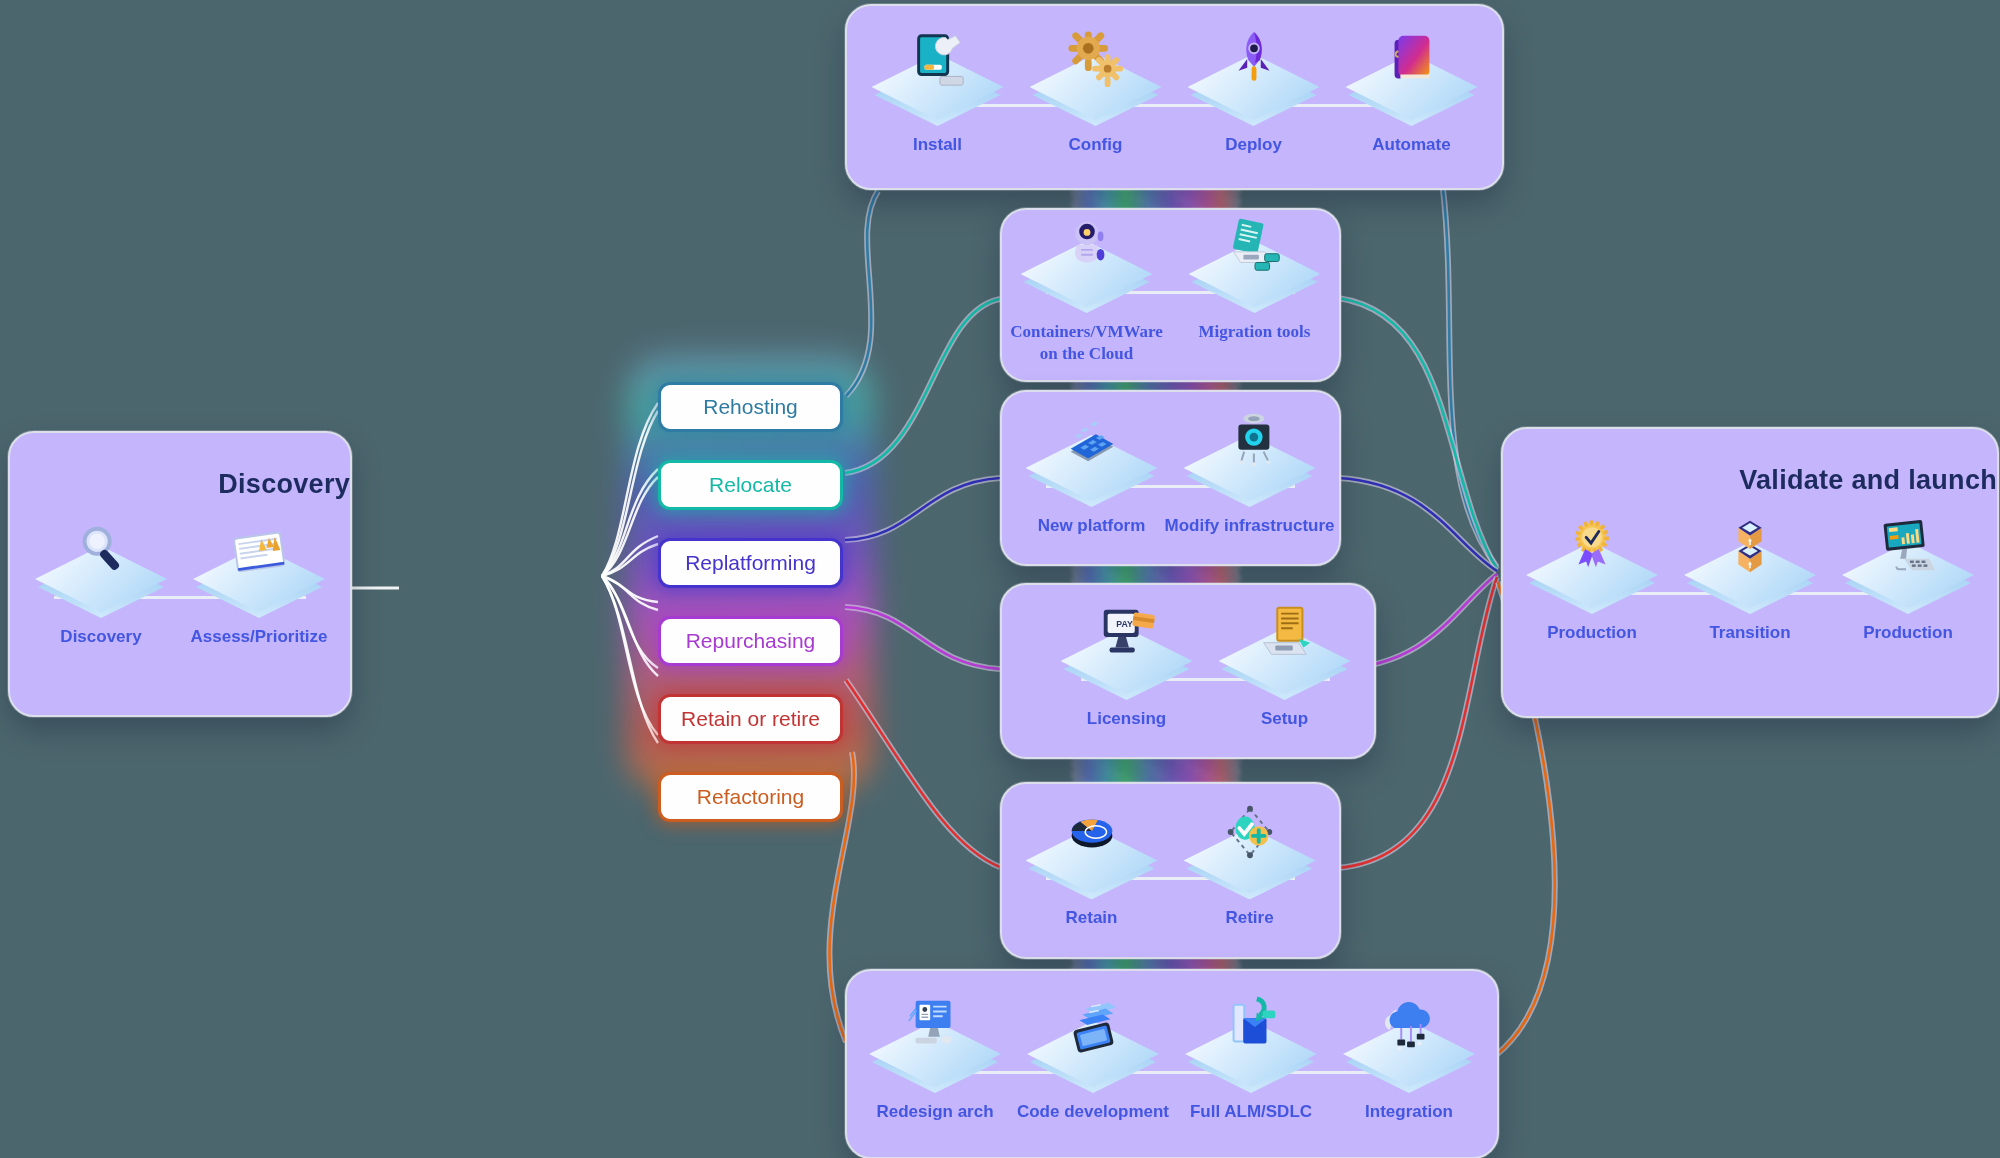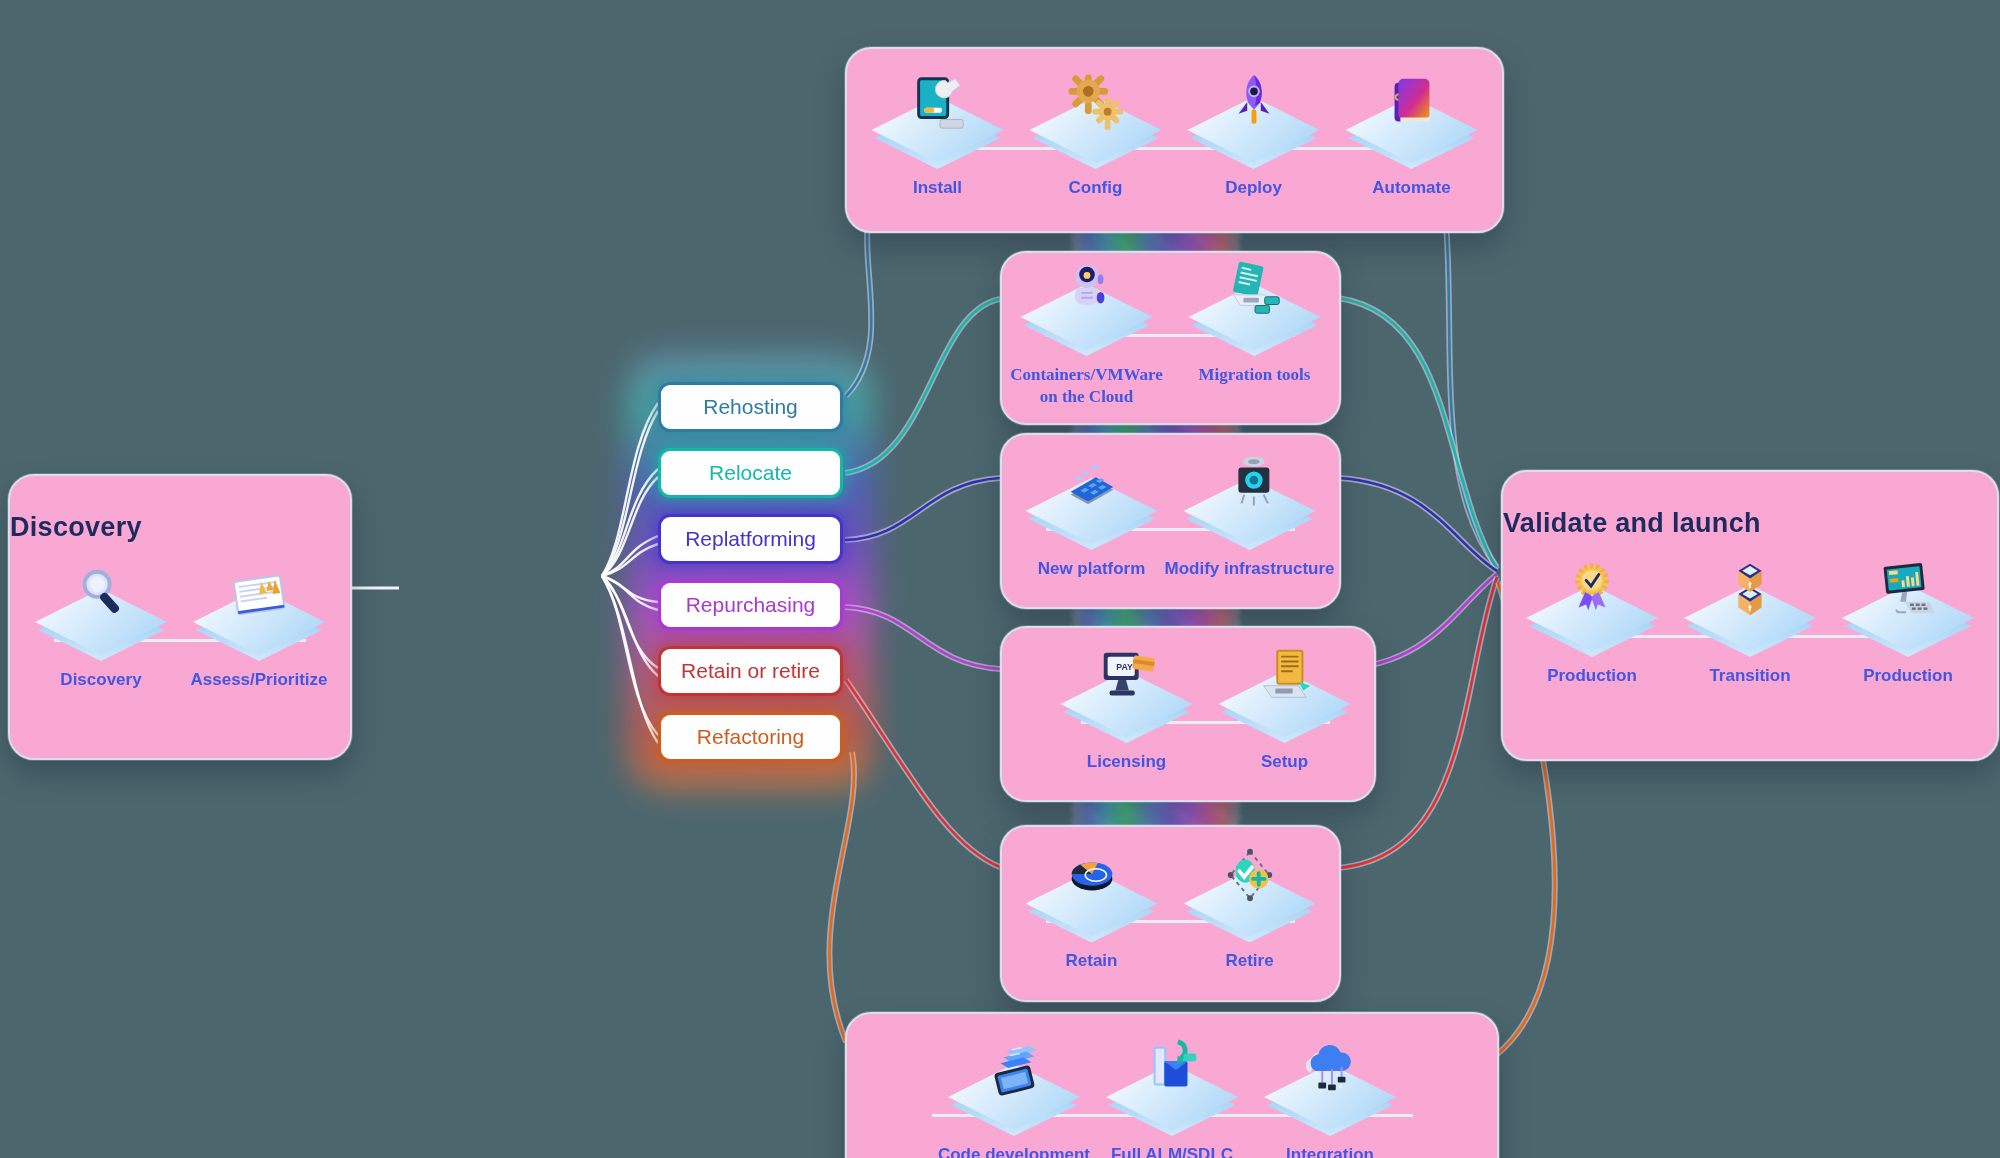--- a/index.html
+++ b/index.html
@@ -1,22 +1,22 @@
 <!DOCTYPE html>
 <html><head>
 <meta charset="utf-8">
 <style>
   html,body{margin:0;padding:0;background:#4C666E;}
   #canvas{position:relative;width:2000px;height:1158px;background:#4C666E;overflow:hidden;
           font-family:"Liberation Sans",sans-serif;}
 
   
-  .card{position:absolute;background:#f9a8d4;border:2px solid #dcdfeb;border-radius:26px;
+  .card{position:absolute;background:#c4b5fd;border:2px solid #dcdfeb;border-radius:26px;
         box-shadow:0 0 0 1px rgba(255,255,255,.20), 0 14px 30px rgba(15,25,50,.30);
-        z-index:3;display:flex;flex-direction:column;align-items:flex-start;margin-top:43px;}
+        z-index:3;display:flex;flex-direction:column;align-items:flex-end;}
   .card-title{font-size:27px;font-weight:bold;color:#1d2b5f;letter-spacing:.3px;margin:0;
               padding-top:36px;text-align:center;}
   .items{display:flex;flex-direction:row;justify-content:center;align-items:flex-start;
          position:relative;width:100%;}
   .items::before{content:'';position:absolute;left:13%;right:13%;top:66px;height:3px;
                  background:#e9edf5;z-index:0;}
   .titled .items{margin-top:30px;}
   .untitled{justify-content:center;}
   .untitled .items{margin-top:0;}
   .item{width:158px;display:flex;flex-direction:column;align-items:center;position:relative;z-index:1;}
@@ -35,21 +35,21 @@
   .card-containers .item-label, .wrap-label .item-label{white-space:normal;}
 
   
   #glow{position:absolute;left:626px;top:354px;width:248px;height:436px;border-radius:40px;z-index:1;
         background:linear-gradient(178deg,#5e8fb4 0%,#2fb3a6 13%,#3f55c8 30%,#6d3fd4 45%,
                    #b93fd4 58%,#cc4f68 75%,#cf4a3a 86%,#d4772f 100%);
         filter:blur(15px);opacity:.85;}
   #glow::after{content:'';position:absolute;inset:0;border-radius:inherit;
         background:repeating-linear-gradient(37deg,rgba(255,255,255,.22) 0 3px,rgba(20,20,40,.16) 3px 6px);}
   #buttons{position:absolute;left:658px;top:382px;width:185px;z-index:4;}
-  .pill{width:185px;height:50px;margin-bottom:16px;background:#fffefe;border-radius:12px;
+  .pill{width:185px;height:50px;margin-bottom:28px;background:#fffefe;border-radius:12px;
         display:flex;align-items:center;justify-content:center;font-size:21px;font-weight:500;
         border:3px solid var(--c);color:var(--c);box-sizing:border-box;}
   .b0{--c:#2e7ba3;box-shadow:0 0 16px 4px rgba(46,123,163,.55);}
   .b1{--c:#14b8a6;box-shadow:0 0 16px 4px rgba(20,184,166,.55);}
   .b2{--c:#4433cc;box-shadow:0 0 16px 4px rgba(68,51,204,.55);}
   .b3{--c:#a73ad0;box-shadow:0 0 16px 4px rgba(167,58,208,.55);}
   .b4{--c:#c23434;box-shadow:0 0 16px 4px rgba(194,52,52,.55);}
   .b5{--c:#cb5d20;box-shadow:0 0 16px 4px rgba(203,93,32,.55);}
 
   
@@ -442,20 +442,40 @@
   </div>
 
   <div class="card untitled" id="card-refactor">
     <div class="items">
         <div class="item">
           <div class="platform">
             <div class="plat-side"></div>
             <div class="plat-top"></div>
             <span class="icon">
               <svg viewBox="0 0 64 64">
+                <rect x="12" y="6" width="36" height="28" rx="2" fill="#3d7ef0"></rect>
+                <rect x="16" y="10" width="11" height="16" rx="1" fill="#fff"></rect>
+                <circle cx="21.5" cy="15" r="2.5" fill="#334155"></circle>
+                <path d="M18 20h7M18 23h7" stroke="#94a3b8" stroke-width="1.5"></path>
+                <path d="M30 12h14M30 17h14M30 22h10" stroke="#bfdbfe" stroke-width="2"></path>
+                <path d="M27 34l-2 9h12l-2-9z" fill="#94a3b8"></path>
+                <rect x="12" y="44" width="22" height="6" rx="2" fill="#cbd5e1"></rect>
+                <ellipse cx="44" cy="46" rx="5" ry="4" fill="#e2e8f0"></ellipse>
+                <path d="M6 22l6-8M5 27l8-11" stroke="#60a5fa" stroke-width="1.5"></path>
+              </svg>
+            </span>
+          </div>
+          <div class="item-label">Redesign arch</div>
+        </div>
+        <div class="item">
+          <div class="platform">
+            <div class="plat-side"></div>
+            <div class="plat-top"></div>
+            <span class="icon">
+              <svg viewBox="0 0 64 64">
                 <g transform="rotate(-14 32 42)">
                   <rect x="13" y="32" width="38" height="24" rx="4" fill="#1e293b"></rect>
                   <rect x="16" y="35" width="32" height="18" rx="2" fill="#3b82f6"></rect>
                   <rect x="19" y="38" width="26" height="12" rx="1" fill="#7db4f7"></rect>
                 </g>
                 <g fill="#93c5fd">
                   <path d="M24 14l24-6 8 5-24 6z"></path>
                 </g>
                 <g fill="#60a5fa">
                   <path d="M21 20l24-6 8 5-24 6z"></path>

